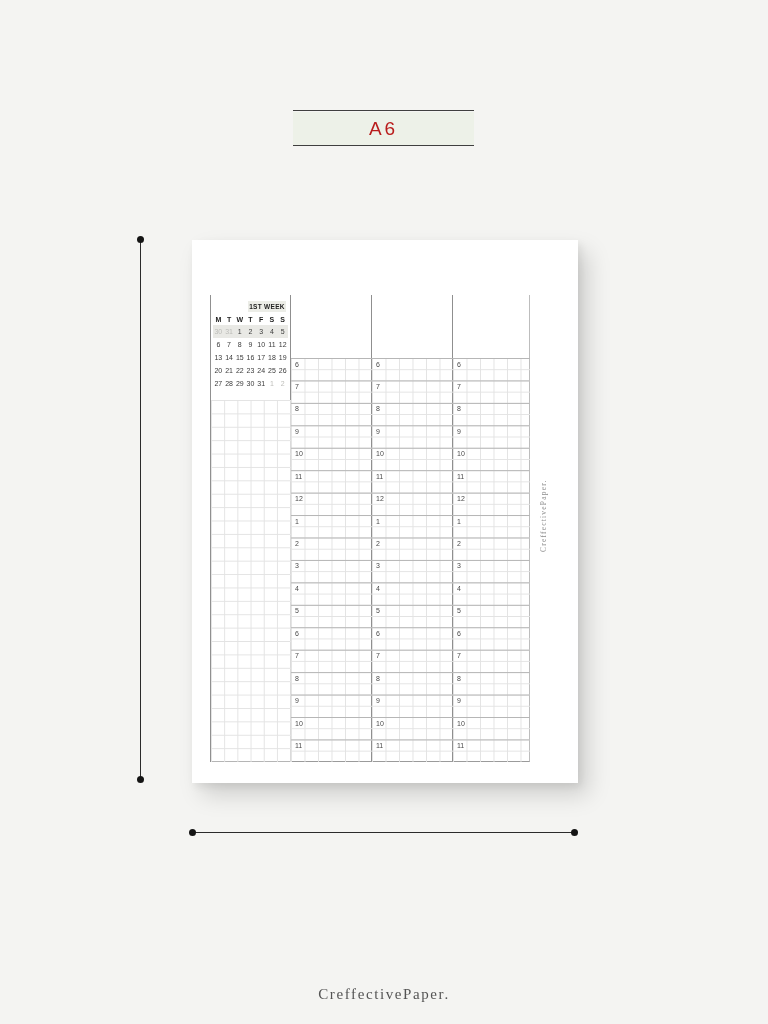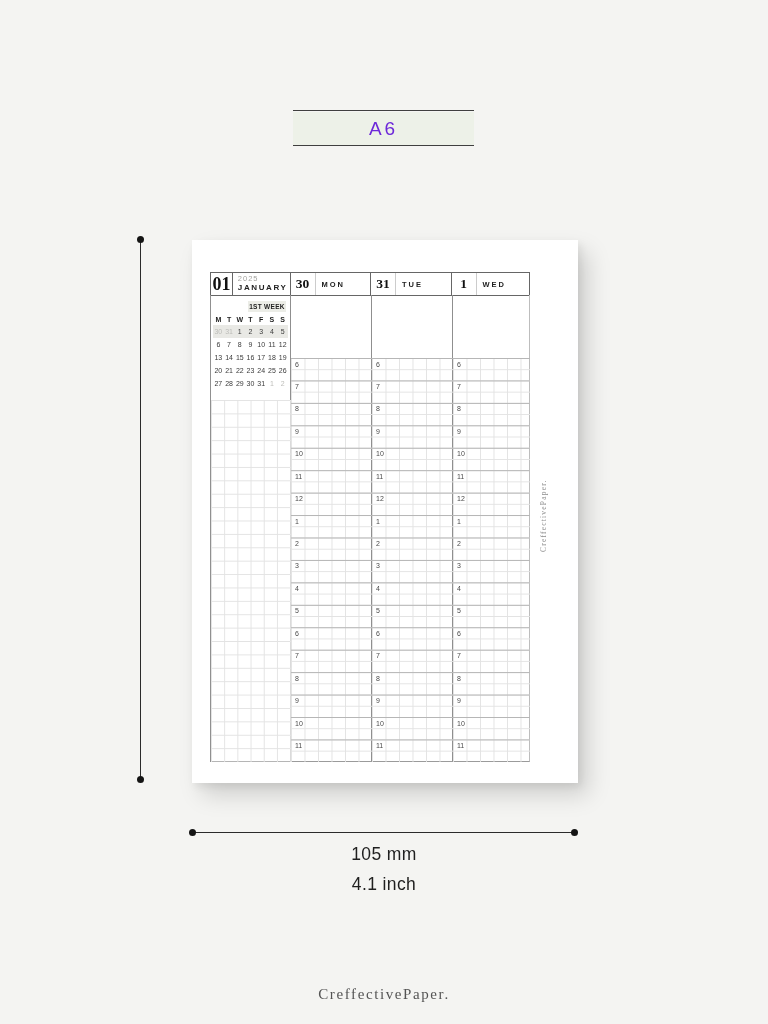--- a/index.html
+++ b/index.html
@@ -14,21 +14,21 @@
   }
   *{margin:0;padding:0;box-sizing:border-box;}
   html,body{width:768px;height:1024px;}
   body{background:var(--bg);font-family:"Liberation Sans",sans-serif;overflow:hidden;}
   #canvas{position:relative;width:768px;height:1024px;}
 
   
   .size-rule{position:absolute;left:293px;width:181px;height:1px;background:#3f3f3f;}
   .size-badge{position:absolute;left:293px;top:112px;width:181px;height:33px;
     background:var(--badge-bg);display:flex;align-items:center;justify-content:center;}
-  .size-badge span{font-size:19px;letter-spacing:3px;color:#6d28d9;}
+  .size-badge span{font-size:19px;letter-spacing:3px;color:#b91c1c;}
 
   
   .measure-line-v{position:absolute;left:140px;top:240px;width:1px;height:540px;background:var(--line-dark);}
   .measure-line-h{position:absolute;left:193px;top:832px;width:382px;height:1px;background:var(--line-dark);}
   .measure-dot{position:absolute;width:7px;height:7px;border-radius:50%;background:#141414;}
   .height-label{position:absolute;left:56px;top:479px;font-size:17.5px;line-height:30px;
     color:#1f1f1f;letter-spacing:.4px;}
   .width-label{position:absolute;left:284px;top:839px;width:200px;text-align:center;
     font-size:17.5px;line-height:30px;color:#1f1f1f;letter-spacing:.4px;}
 
@@ -105,47 +105,23 @@
   </div>
   <div class="size-rule" style="top:145px"></div>
 
   <div class="measure-line-v"></div>
   <div class="measure-dot" style="left:137px;top:236px"></div>
   <div class="measure-dot" style="left:137px;top:776px"></div>
 
   <div class="measure-line-h"></div>
   <div class="measure-dot" style="left:189px;top:829px"></div>
   <div class="measure-dot" style="left:571px;top:829px"></div>
-  <div class="width-label">
-    <div>105 mm</div>
-    <div>4.1 inch</div>
-  </div>
 
   <div class="sheet">
 
-    <div class="p-header">
-      <div class="hcell hc-daynum">01</div>
-      <div class="hcell hc-monthblock">
-        <span class="hc-year">2025</span>
-        <span class="hc-month">JANUARY</span>
-      </div>
-
-    <div class="hcell hday">
-          <div class="hd-num">30</div>
-          <div class="hd-name">MON</div>
-        </div>
-        <div class="hcell hday">
-          <div class="hd-num">31</div>
-          <div class="hd-name">TUE</div>
-        </div>
-        <div class="hcell hday">
-          <div class="hd-num">1</div>
-          <div class="hd-name">WED</div>
-        </div>
-      </div>
 
     <div class="p-body">
       <div class="col-divider" style="left:79px"></div>
       <div class="col-divider" style="left:160px"></div>
       <div class="col-divider" style="left:241px"></div>
 
       <div class="mini-cal">
         <div class="week-badge">1ST WEEK</div>
         <div class="cal-weekdays">
             <span>M</span>

